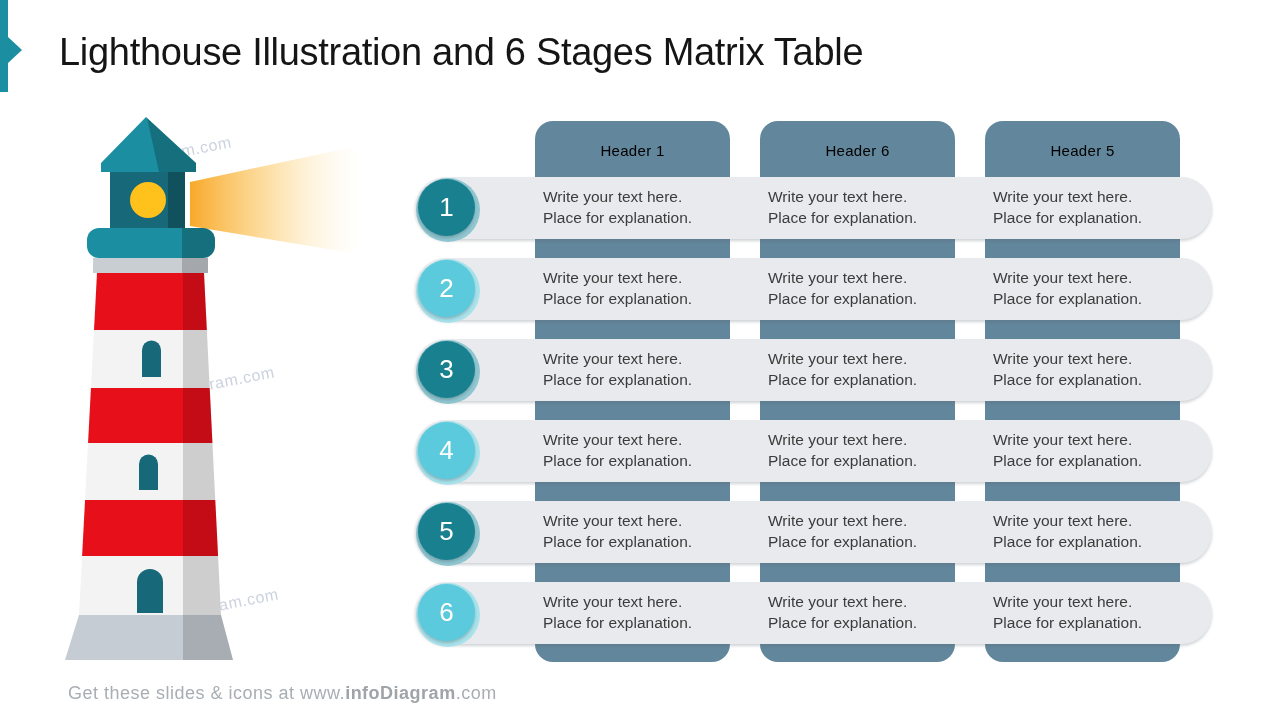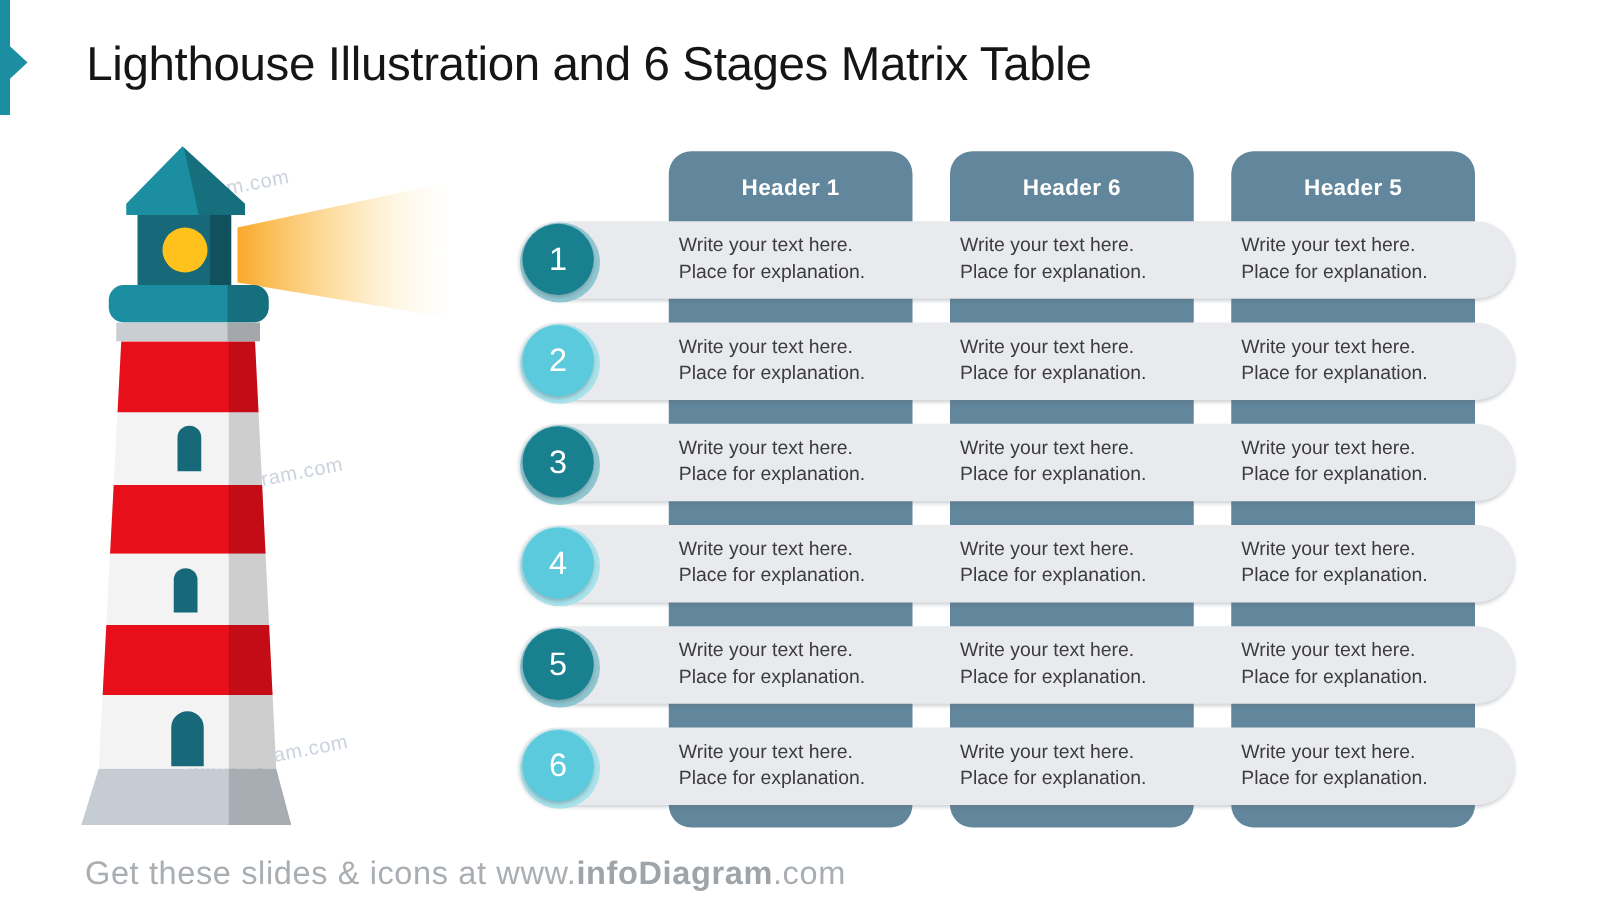--- a/index.html
+++ b/index.html
@@ -3,39 +3,39 @@
 <meta charset="utf-8">
 <style>
   html,body{margin:0;padding:0;background:#fff;}
   .slide{position:relative;width:1280px;height:720px;background:#ffffff;overflow:hidden;
          font-family:"Liberation Sans",sans-serif;}
 
   
   .ribbon{position:absolute;left:0;top:0;z-index:2;}
 
   
-  .title{position:absolute;left:69px;top:31px;font-size:38px;font-weight:400;color:#151515;
+  .title{position:absolute;left:59px;top:31px;font-size:38px;font-weight:400;color:#151515;
          letter-spacing:-0.3px;white-space:nowrap;z-index:2;}
 
   
   .watermark{position:absolute;color:#c2cbd9;font-size:16px;letter-spacing:0.6px;opacity:0.85;
              transform:rotate(-11deg);transform-origin:left center;white-space:nowrap;z-index:1;}
   .wm1{left:104px;top:158px;}
   .wm2{left:147px;top:388px;}
   .wm3{left:151px;top:610px;}
 
   
   .lh-svg{position:absolute;left:40px;top:108px;z-index:2;}
 
   
   .col{position:absolute;top:121px;width:195px;height:541px;background:#62869b;
        border-radius:18px;z-index:3;}
   .col1{left:535px;} .col2{left:760px;} .col3{left:985px;}
   .col-header{height:58px;display:flex;align-items:center;justify-content:center;
-              color:#ffffff;font-size:18px;font-weight:700;letter-spacing:0.3px;}
+              color:#000000;font-size:15px;font-weight:400;letter-spacing:0.3px;}
 
   
   .pill{position:absolute;left:415px;width:797px;height:62px;background:#e8eaed;
         border-radius:31px;z-index:4;box-shadow:0 2px 3px rgba(90,100,112,0.28);}
   .r1{top:177px;} .r2{top:258px;} .r3{top:339px;} .r4{top:420px;} .r5{top:501px;} .r6{top:582px;}
   .cell{position:absolute;top:0;height:60px;width:190px;display:flex;flex-direction:column;
         justify-content:center;font-size:15.5px;line-height:21.5px;color:#3c3c3c;}
   .c1{left:128px;} .c2{left:353px;} .c3{left:578px;}
 
   
@@ -44,21 +44,21 @@
   .halo{position:absolute;left:2px;top:3px;width:64px;height:64px;border-radius:50%;}
   .core{position:absolute;left:4px;top:4px;width:57px;height:57px;border-radius:50%;
         display:flex;align-items:center;justify-content:center;color:#ffffff;font-size:26px;
         box-shadow:0 2px 3px rgba(60,80,90,0.3);}
   .tone-dark .halo{background:#8fc6d0;}
   .tone-dark .core{background:#19808f;}
   .tone-light .halo{background:#a8e2eb;}
   .tone-light .core{background:#5bcadc;}
 
   
-  .footer{position:absolute;left:68px;top:683px;font-size:26px;color:#a9aeb3;
+  .footer{position:absolute;left:68px;top:683px;font-size:18px;color:#a9aeb3;
           letter-spacing:0.5px;z-index:2;white-space:nowrap;}
   .footer .brand{font-weight:700;color:#9fa4a9;}
 </style>
 </head>
 <body>
 
 <div class="slide">
 
   <svg class="ribbon" width="24" height="92" viewBox="0 0 24 92">
     <path d="M0,0 H8 V37 L22,50 L8,63 V92 H0 Z" fill="#1B8FA1"></path>

